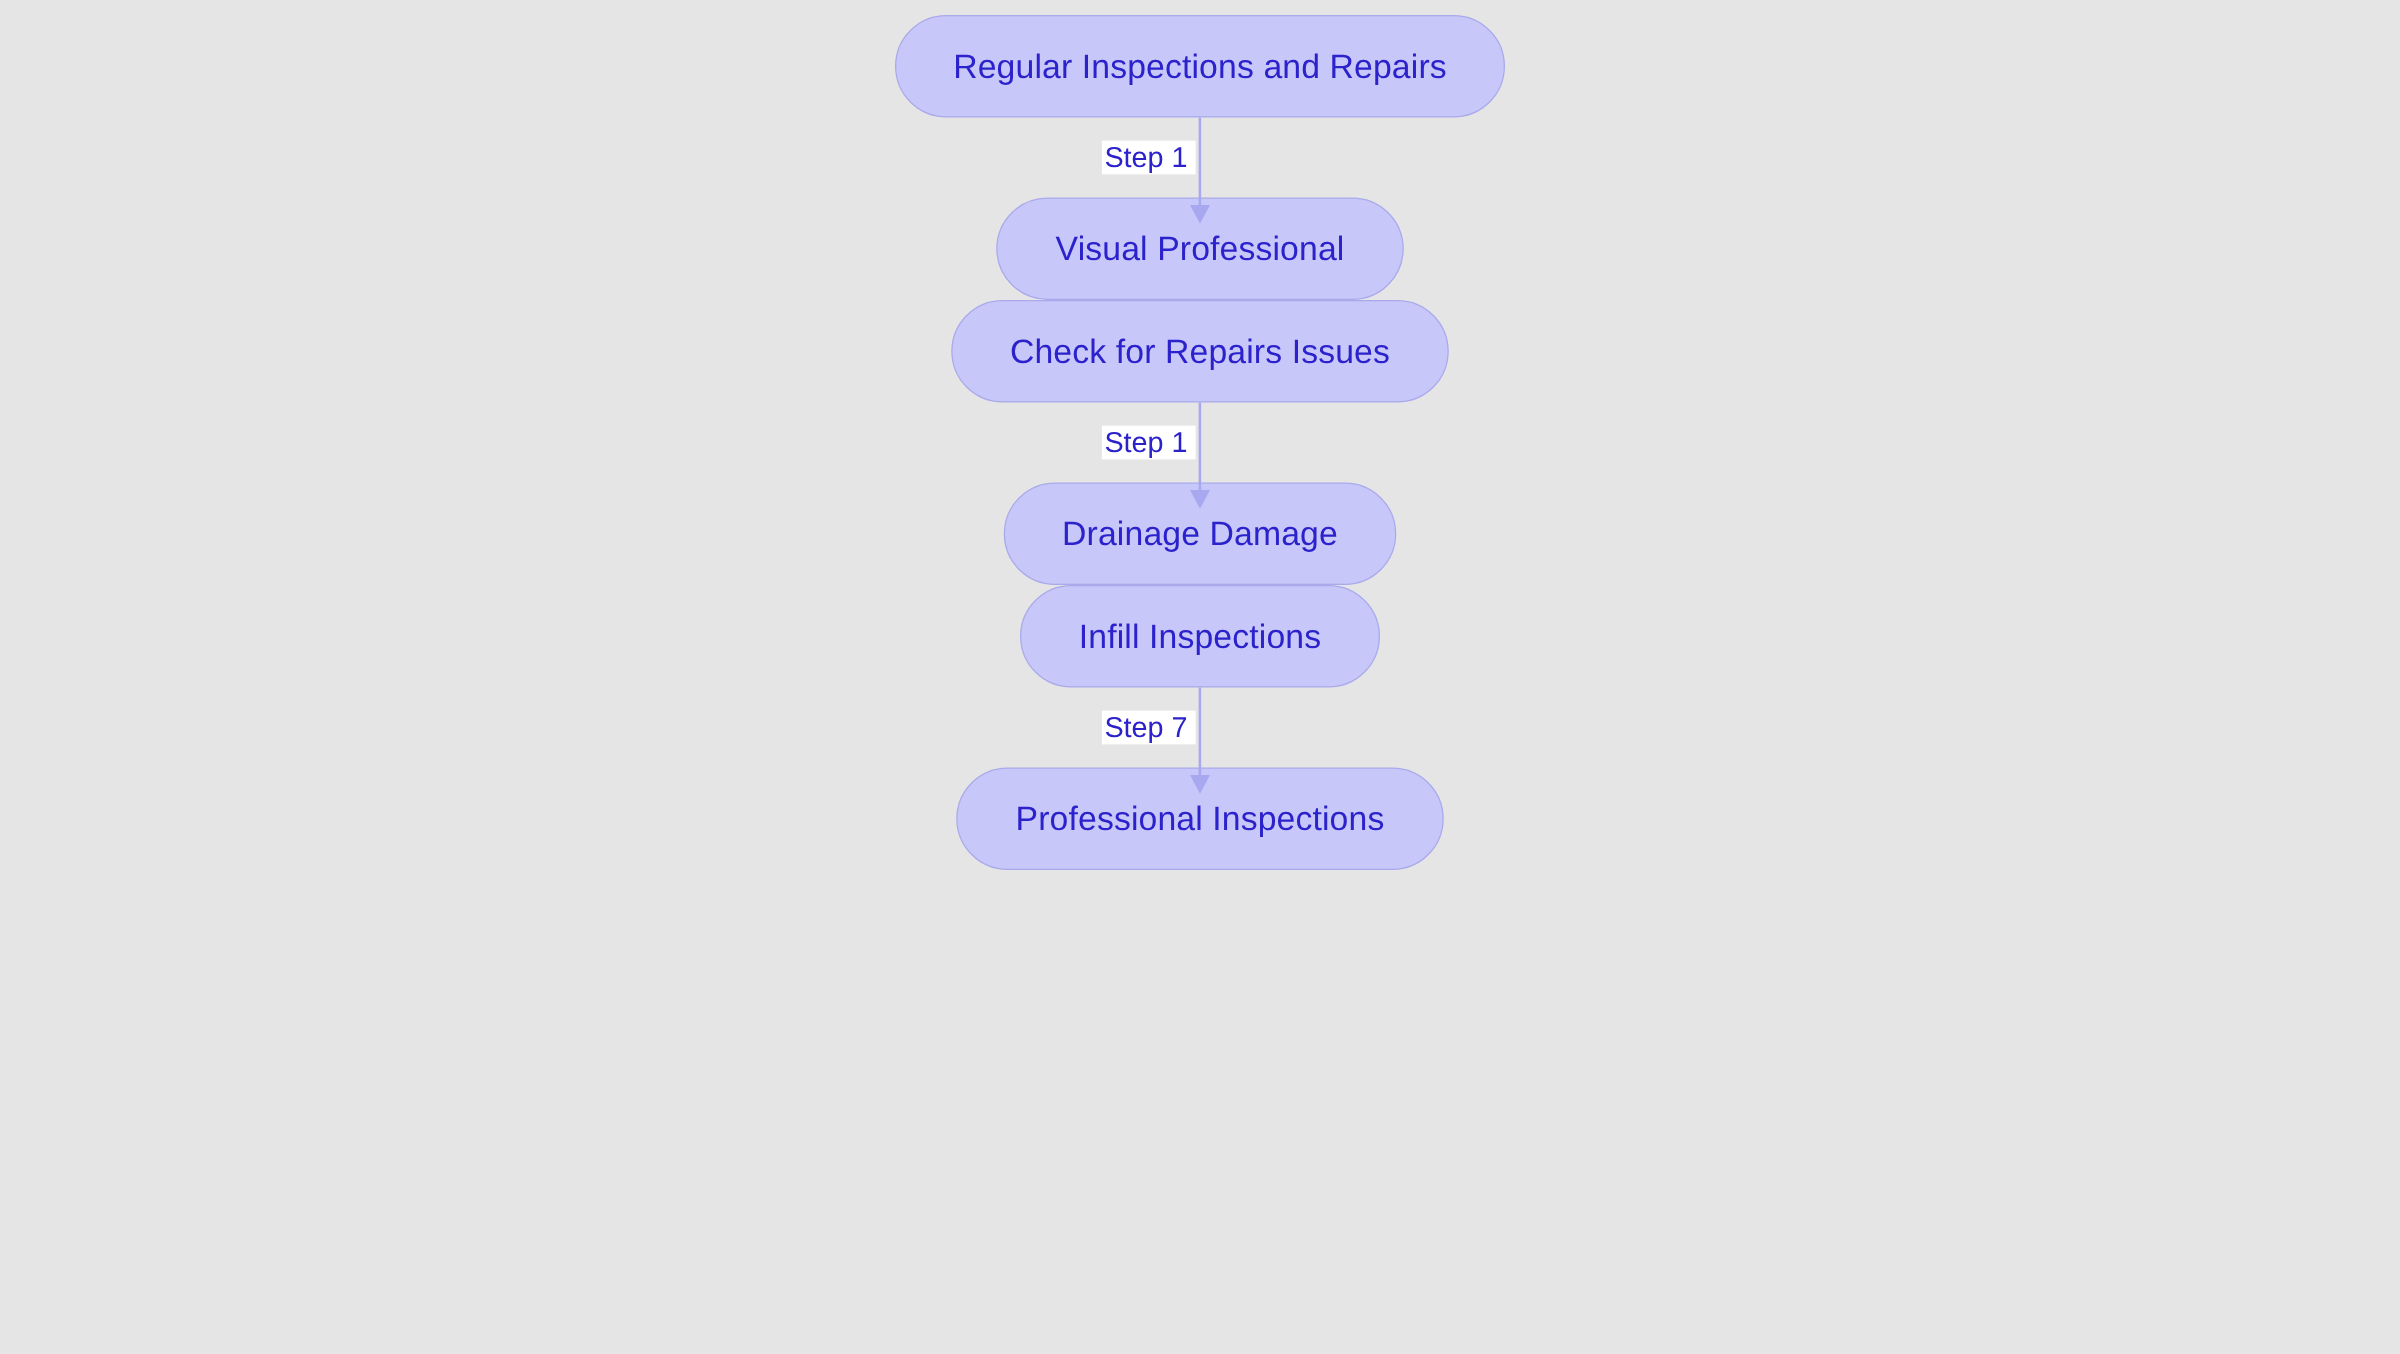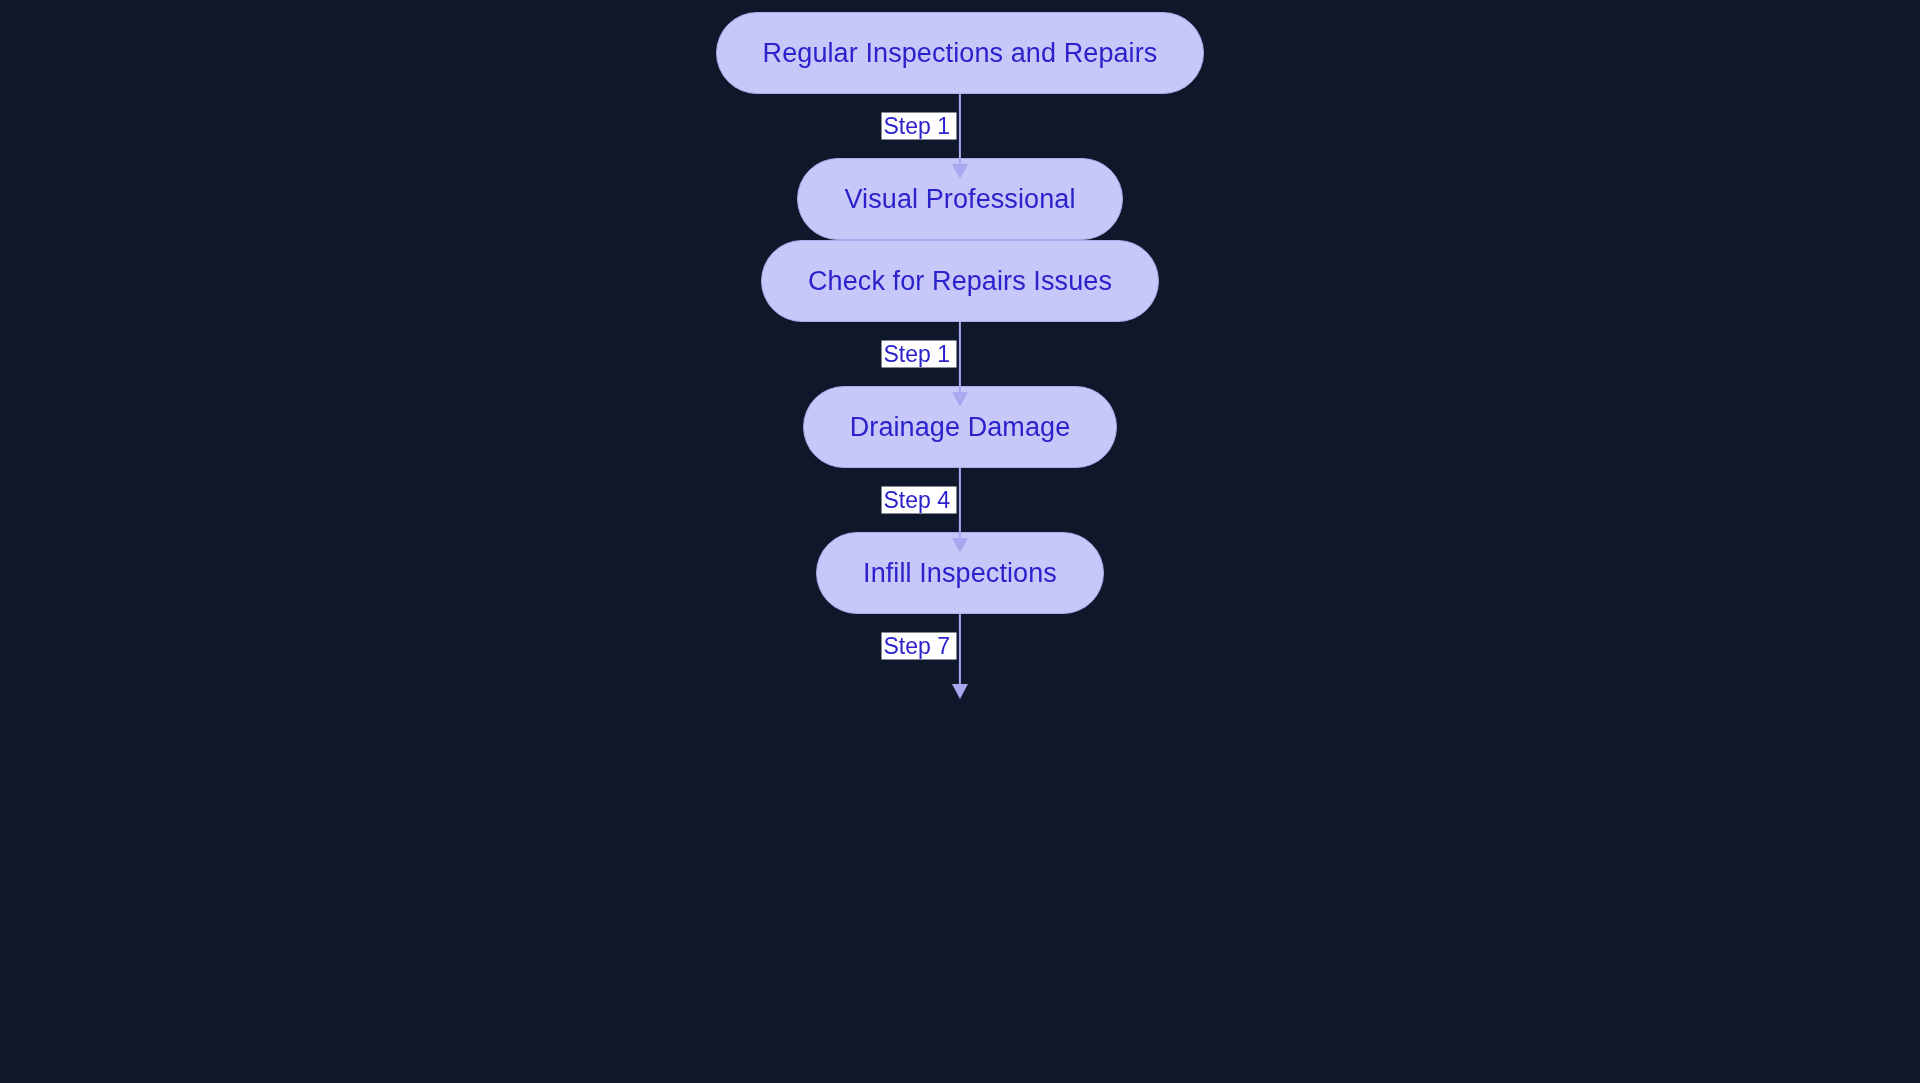--- a/index.html
+++ b/index.html
@@ -11,21 +11,21 @@
     width: 1920px;
     height: 1083px;
     font-family: "Liberation Sans", sans-serif;
     overflow: hidden;
   }
 
   #flowchart {
     position: relative;
     width: 1920px;
     height: 1083px;
-    background: #0f172a;
+    background: #e5e5e5;
     text-decoration: underline;
   }
 
   .chain {
     position: absolute;
     left: 0;
     top: 0;
     width: 1920px;
     height: 1083px;
     display: flex;
@@ -131,31 +131,29 @@
     <div class="connector">
       <span class="connector-line"></span>
       <span class="connector-arrow"></span>
       <span class="connector-text">Step 1</span>
     </div>
 
     <div class="node">
       <span class="node-label">Drainage Damage</span>
     </div>
 
-    <div class="connector">
-      <span class="connector-line"></span>
-      <span class="connector-arrow"></span>
-      <span class="connector-text">Step 4</span>
-    </div>
 
     <div class="node">
       <span class="node-label">Infill Inspections</span>
     </div>
 
     <div class="connector">
       <span class="connector-line"></span>
       <span class="connector-arrow"></span>
       <span class="connector-text">Step 7</span>
     </div>
 
+    <div class="node">
+      <span class="node-label">Professional Inspections</span>
+    </div>
 
   </div>
 </div>
 
 </body></html>

